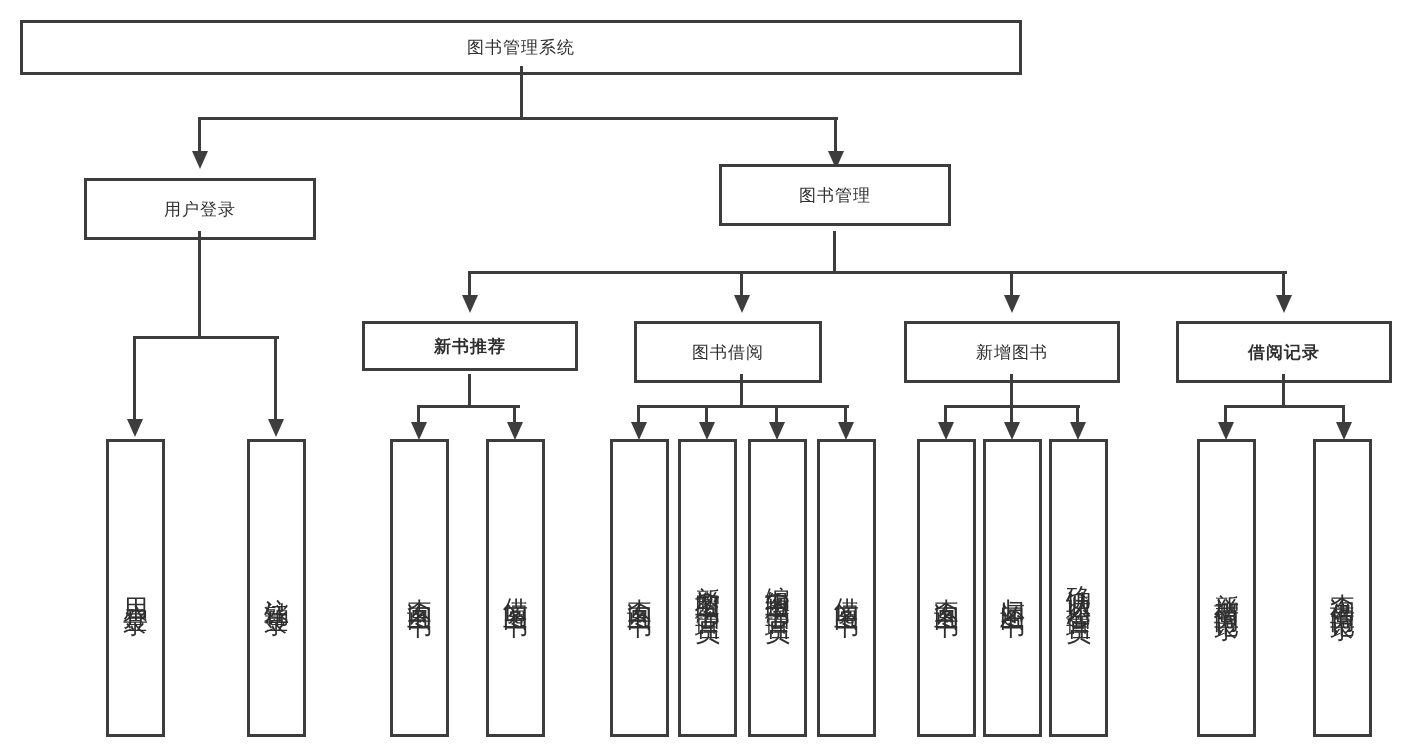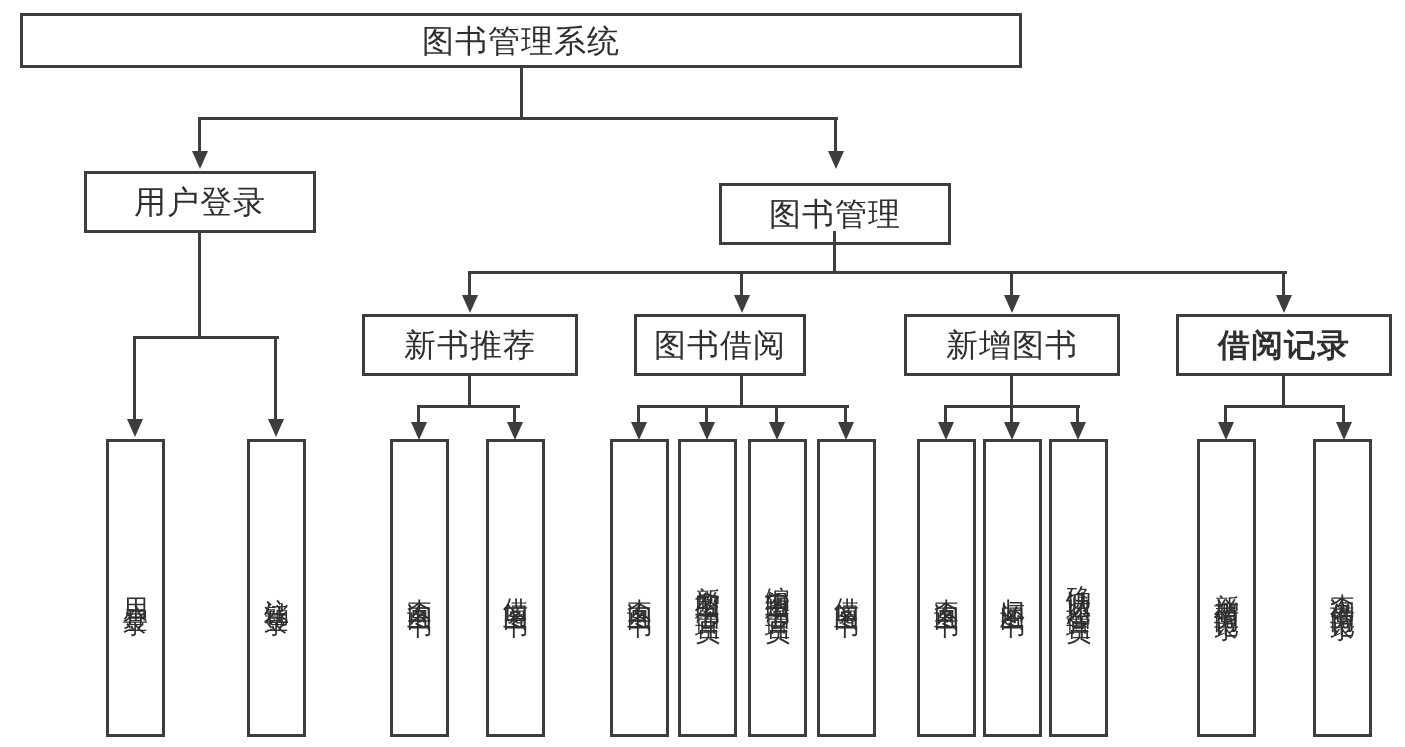--- a/index.html
+++ b/index.html
@@ -15,23 +15,24 @@
     box-sizing:border-box;
     background:#ffffff;
     border:3px solid #3d3d3d;
     display:flex;
     align-items:center;
     justify-content:center;
     color:#2f2f2f;
     line-height:1;
   }
   .box.h{
-    font-size:32px;
+    font-size:17px;
     letter-spacing:1px;
     white-space:nowrap;
+    margin-top:7px;
   }
   .box.v{
     writing-mode:vertical-rl;
     text-orientation:mixed;
     font-size:25px;
     letter-spacing:5px;
   }
   .vl{position:absolute;width:3px;background:#3d3d3d;}
   .hl{position:absolute;height:3px;background:#3d3d3d;}
   .ah{
@@ -57,42 +58,42 @@
   <div class="box h" style="left:20px;top:13px;width:1002px;height:55px;">图书管理系统</div>
 
   <div class="vl" style="left:520px;top:66px;height:53px;"></div>
   <div class="hl" style="left:198px;top:117px;width:640px;"></div>
   <div class="vl" style="left:198px;top:117px;height:38px;"></div>
   <div class="ah" style="left:192px;top:151px;"></div>
   <div class="vl" style="left:834px;top:117px;height:38px;"></div>
   <div class="ah" style="left:828px;top:151px;"></div>
 
   <div class="box h" style="left:84px;top:171px;width:232px;height:62px;">用户登录</div>
-  <div class="box h" style="left:719px;top:183px;width:232px;height:62px;">图书管理</div>
+  <div class="box h" style="left:719px;top:157px;width:232px;height:62px;">图书管理</div>
 
   <div class="vl" style="left:198px;top:231px;height:107px;"></div>
   <div class="hl" style="left:133px;top:336px;width:146px;"></div>
   <div class="vl" style="left:133px;top:336px;height:87px;"></div>
   <div class="ah" style="left:127px;top:419px;"></div>
   <div class="vl" style="left:274px;top:336px;height:87px;"></div>
   <div class="ah" style="left:268px;top:419px;"></div>
 
   <div class="vl" style="left:833px;top:231px;height:42px;"></div>
   <div class="hl" style="left:468px;top:271px;width:819px;"></div>
   <div class="vl" style="left:468px;top:271px;height:28px;"></div>
   <div class="ah" style="left:462px;top:295px;"></div>
   <div class="vl" style="left:740px;top:271px;height:28px;"></div>
   <div class="ah" style="left:734px;top:295px;"></div>
   <div class="vl" style="left:1010px;top:271px;height:28px;"></div>
   <div class="ah" style="left:1004px;top:295px;"></div>
   <div class="vl" style="left:1282px;top:271px;height:28px;"></div>
   <div class="ah" style="left:1276px;top:295px;"></div>
 
-  <div class="box h" style="left:362px;top:314px;width:216px;height:62px;">新书推荐</div>
-  <div class="box h" style="left:634px;top:314px;width:172px;height:62px;">图书借阅</div>
+  <div class="box h" style="left:362px;top:314px;width:216px;height:50px;font-weight:bold;">新书推荐</div>
+  <div class="box h" style="left:634px;top:314px;width:188px;height:62px;">图书借阅</div>
   <div class="box h" style="left:904px;top:314px;width:216px;height:62px;">新增图书</div>
   <div class="box h" style="left:1176px;top:314px;width:216px;height:62px;font-weight:bold;">借阅记录</div>
 
   <div class="vl" style="left:468px;top:374px;height:33px;"></div>
   <div class="hl" style="left:417px;top:405px;width:103px;"></div>
   <div class="vl" style="left:417px;top:405px;height:21px;"></div>
   <div class="ah" style="left:411px;top:422px;"></div>
   <div class="vl" style="left:513px;top:405px;height:21px;"></div>
   <div class="ah" style="left:507px;top:422px;"></div>
 

